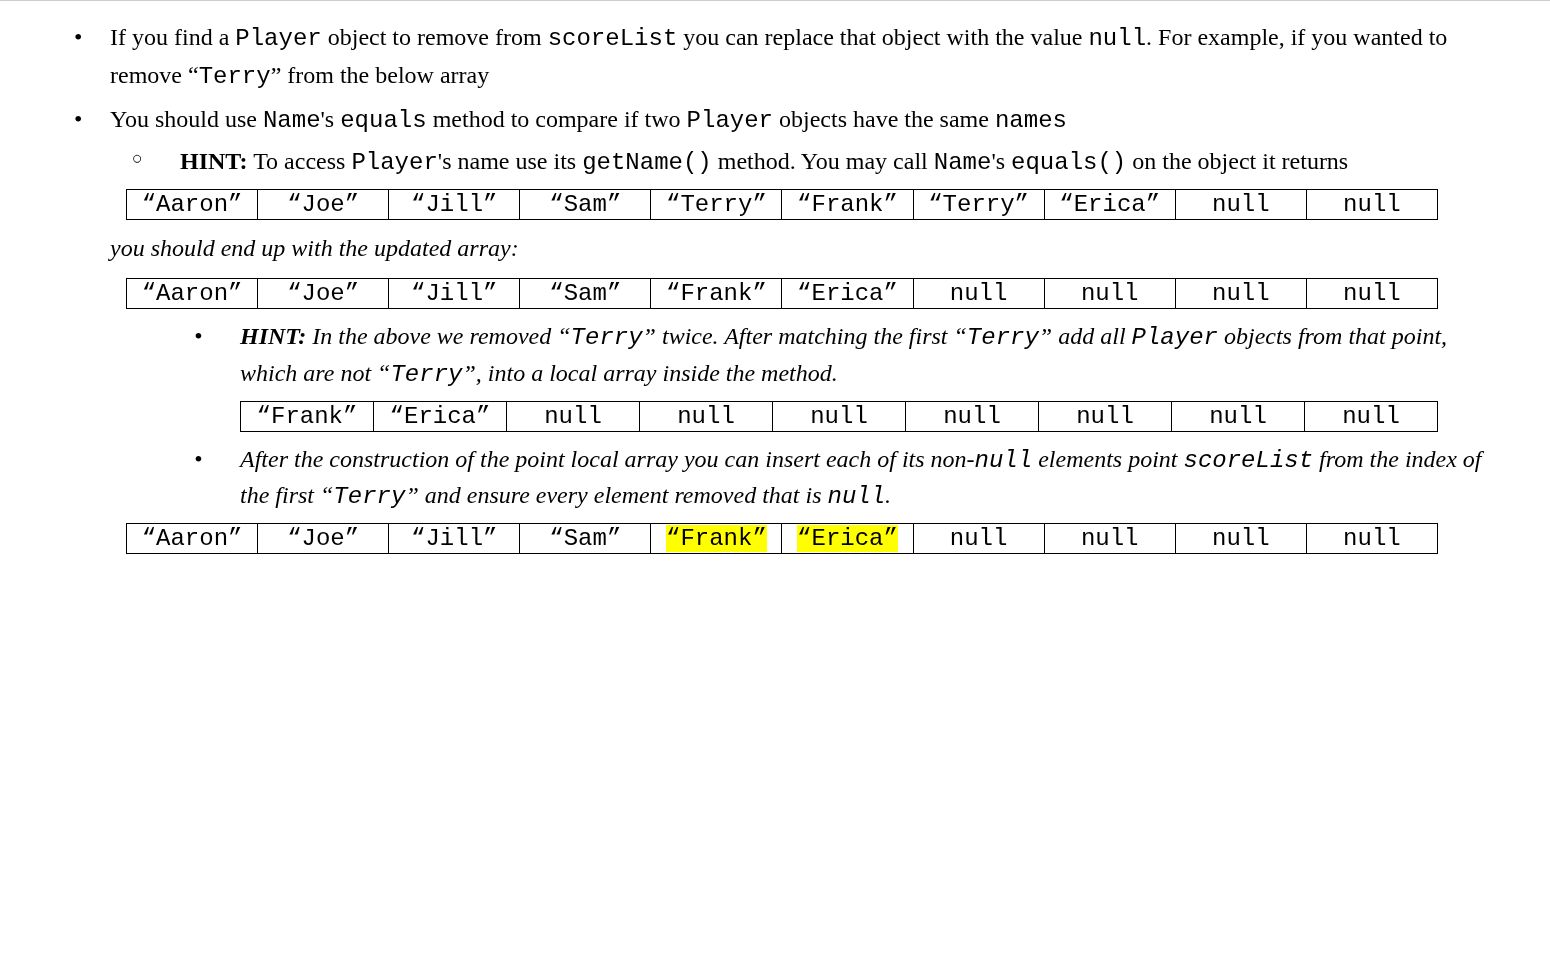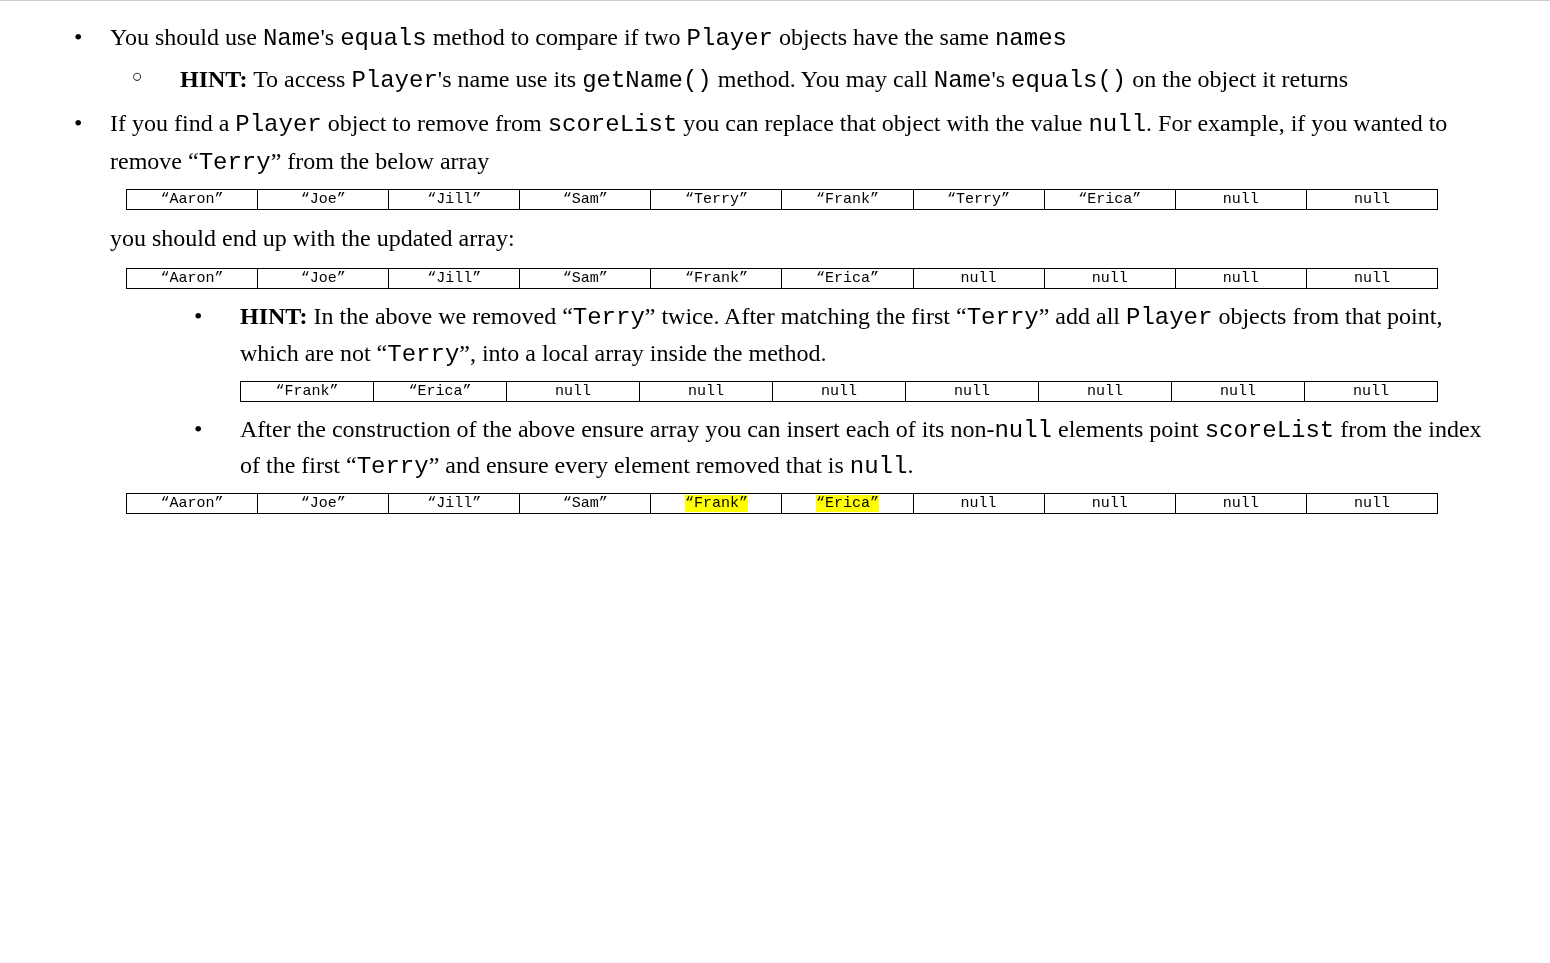--- a/index.html
+++ b/index.html
@@ -51,20 +51,21 @@
       content: "○";
       position: absolute;
       left: 22px;
       top: 2px;
       font-size: 18px;
     }
     ul.inner {
       list-style: none;
       margin: 10px 0 0 0;
       padding: 0;
+      font-style: italic;
     }
     ul.inner > li {
       position: relative;
       padding-left: 180px;
       line-height: 1.45;
       margin-bottom: 6px;
     }
     ul.inner > li::before {
       content: "•";
       position: absolute;
@@ -73,50 +74,51 @@
       font-size: 24px;
     }
     .arr-table {
       border-collapse: collapse;
       table-layout: fixed;
       margin: 8px 0 10px 0;
     }
     .arr-table td {
       border: 1px solid #000;
       font-family: 'Courier New', Courier, monospace;
-      font-size: 15px;
+      font-size: 24px;
       text-align: center;
       padding: 1px 0;
       white-space: nowrap;
     }
     .arr-10 { width: 1312px; margin-left: 66px; }
     .arr-10 td { width: 10%; }
     .arr-9 { width: 1198px; margin-left: 180px; }
     .arr-9 td { width: 11.111%; }
     .hl { background: #ffff00; }
     .body-text {
       margin-left: 50px;
       line-height: 1.5;
       margin-bottom: 12px;
+      font-style: italic;
     }
   </style>
 </head>
 <body>
 
 <ul class="outer">
   <li>
+    <span>If you find a </span><span class="mono">Player</span><span>  object to remove from </span><span class="mono">scoreList</span><span> you can replace that object with the value </span><span class="mono">null</span><span>. For example, if you wanted to remove “</span><span class="mono">Terry</span><span>” from the below array</span>
+  </li>
+  <li>
     <span>You should use </span><span class="mono">Name</span><span>'s </span><span class="mono">equals</span><span> method to compare if two </span><span class="mono">Player</span><span> objects have the same </span><span class="mono">names</span>
     <ul class="sub">
       <li class="circle">
         <span class="bold">HINT:</span><span> To access </span><span class="mono">Player</span><span>'s name use its </span><span class="mono">getName()</span><span> method. You may call </span><span class="mono">Name</span><span>'s </span><span class="mono">equals()</span><span> on the object it returns</span>
       </li>
     </ul>
-  </li>
-  <li>
-    <span>If you find a </span><span class="mono">Player</span><span>  object to remove from </span><span class="mono">scoreList</span><span> you can replace that object with the value </span><span class="mono">null</span><span>. For example, if you wanted to remove “</span><span class="mono">Terry</span><span>” from the below array</span>
   </li>
 </ul>
 
 <table class="arr-table arr-10">
     <tbody>
       <tr>
         <td>“Aaron”</td>
         <td>“Joe”</td>
         <td>“Jill”</td>
         <td>“Sam”</td>
@@ -166,21 +168,21 @@
         <td>null</td>
         <td>null</td>
         <td>null</td>
         <td>null</td>
       </tr>
     </tbody>
   </table>
 
 <ul class="inner">
   <li>
-    <span>After the construction of the above ensure array you can insert each of its non-</span><span class="mono">null</span><span>  elements point </span><span class="mono">scoreList</span><span> from the index of the first “</span><span class="mono">Terry</span><span>”  and ensure every element removed that is </span><span class="mono">null</span><span>.</span>
+    <span>After the construction of the point local array you can insert each of its non-</span><span class="mono">null</span><span>  elements point </span><span class="mono">scoreList</span><span> from the index of the first “</span><span class="mono">Terry</span><span>”  and ensure every element removed that is </span><span class="mono">null</span><span>.</span>
   </li>
 </ul>
 
 <table class="arr-table arr-10">
     <tbody>
       <tr>
         <td>“Aaron”</td>
         <td>“Joe”</td>
         <td>“Jill”</td>
         <td>“Sam”</td>

